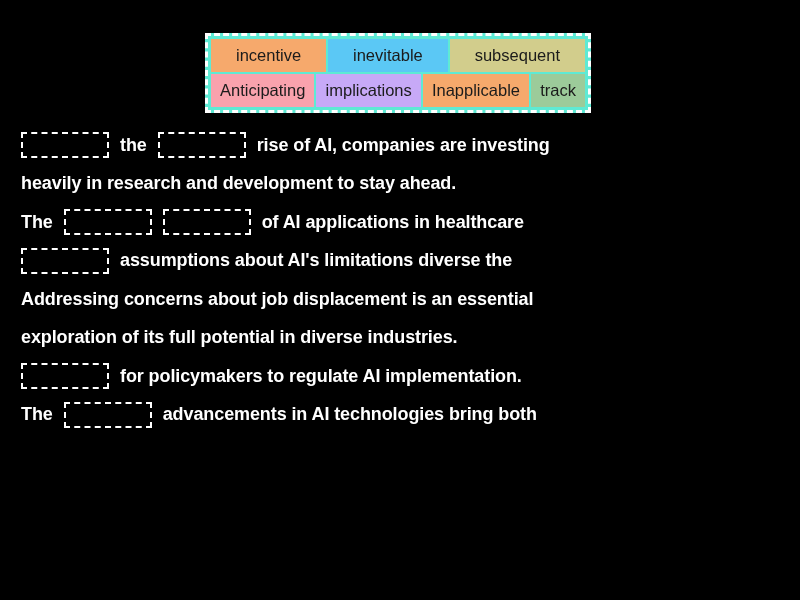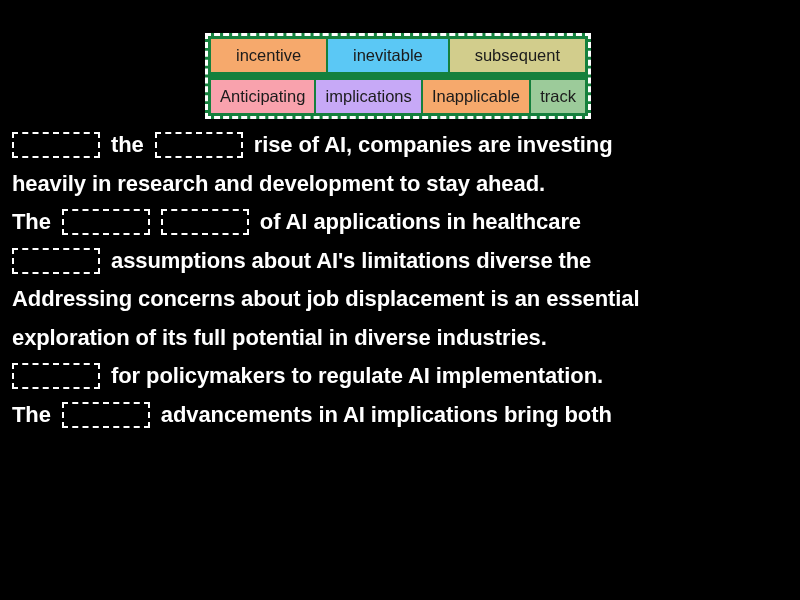--- a/index.html
+++ b/index.html
@@ -22,28 +22,28 @@
 
   
   .wordbank {
     position: absolute;
     left: 205px;
     top: 33px;
     width: 386px;
     box-sizing: border-box;
     border: 3px dashed #ffffff;
     padding: 3px;
-    background: #15803d;
+    background: #5eead4;
   }
   .wordbank-row {
     display: flex;
     width: 100%;
   }
   .wordbank-row + .wordbank-row {
-    margin-top: 8px;
+    margin-top: 2px;
   }
   .word-tile {
     flex: 1 1 auto;
     height: 33px;
     line-height: 33px;
     text-align: center;
     color: #1b1b1b;
     font-size: 16.5px;
     font-family: "Liberation Sans", sans-serif;
     white-space: nowrap;
@@ -51,25 +51,25 @@
     box-sizing: border-box;
     cursor: grab;
   }
   .word-tile + .word-tile {
     margin-left: 2px;
   }
 
   
   .passage {
     position: absolute;
-    left: 12px;
+    left: 21px;
     top: 126px;
     width: 752px;
     color: #ffffff;
-    font-size: 22px;
+    font-size: 18px;
     font-family: "Liberation Sans", sans-serif;
     font-weight: bold;
     letter-spacing: -0.1px;
   }
   .line {
     height: 38.5px;
     display: flex;
     align-items: center;
     white-space: nowrap;
   }
@@ -146,17 +146,17 @@
       <div class="line">
         <span class="blank"></span>
         <span class="sp-wide"></span>
         <span class="txt">for policymakers to regulate AI implementation.</span>
       </div>
       <div class="line">
         <span class="txt">The</span>
         <span class="sp-wide"></span>
         <span class="blank"></span>
         <span class="sp-wide"></span>
-        <span class="txt">advancements in AI implications bring both</span>
+        <span class="txt">advancements in AI technologies bring both</span>
       </div>
     </div>
 
 </div>
 
 </body></html>

